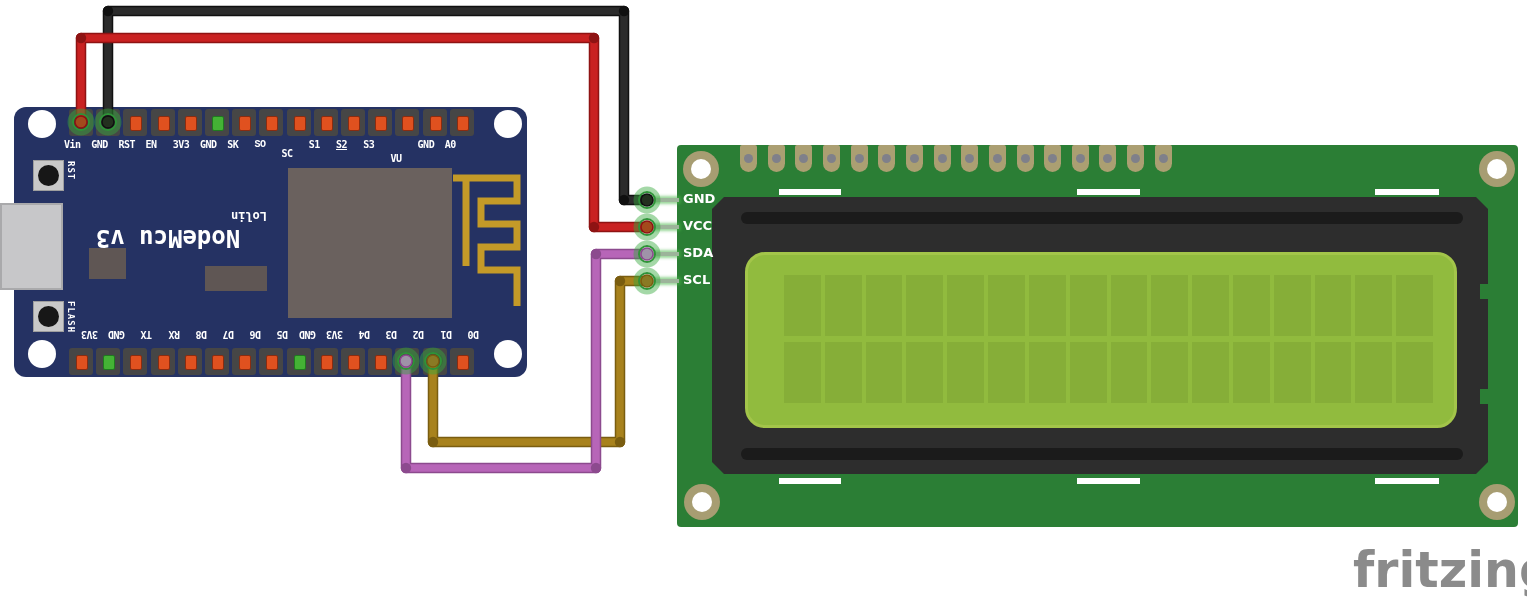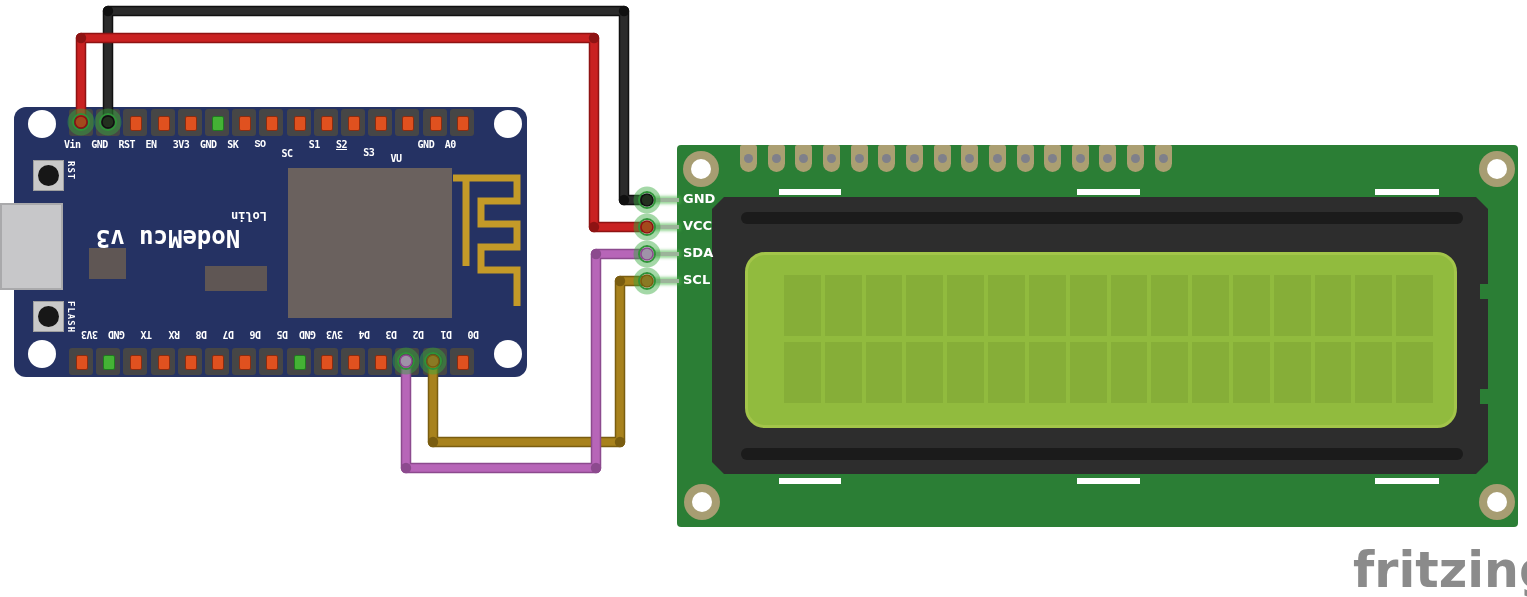--- a/index.html
+++ b/index.html
@@ -127,21 +127,21 @@
           <div class="sq orange"></div>
         </div>
         <div class="pinlabel" style="left: 294.8px; top: 32px;">S1</div>
         <div class="pad" style="left: 327px; top: 2px;">
           <div class="sq orange"></div>
         </div>
         <div class="pinlabel" style="left: 322px; top: 32px; text-decoration: underline;">S2</div>
         <div class="pad" style="left: 354.2px; top: 2px;">
           <div class="sq orange"></div>
         </div>
-        <div class="pinlabel" style="left: 349.2px; top: 40px;">S3</div>
+        <div class="pinlabel" style="left: 349.2px; top: 32px;">S3</div>
         <div class="pad" style="left: 381.4px; top: 2px;">
           <div class="sq orange"></div>
         </div>
         <div class="pinlabel" style="left: 376.4px; top: 46px;">VU</div>
         <div class="pad" style="left: 408.6px; top: 2px;">
           <div class="sq orange"></div>
         </div>
         <div class="pinlabel" style="left: 403.6px; top: 32px;">GND</div>
         <div class="pad" style="left: 435.8px; top: 2px;">
           <div class="sq orange"></div>

